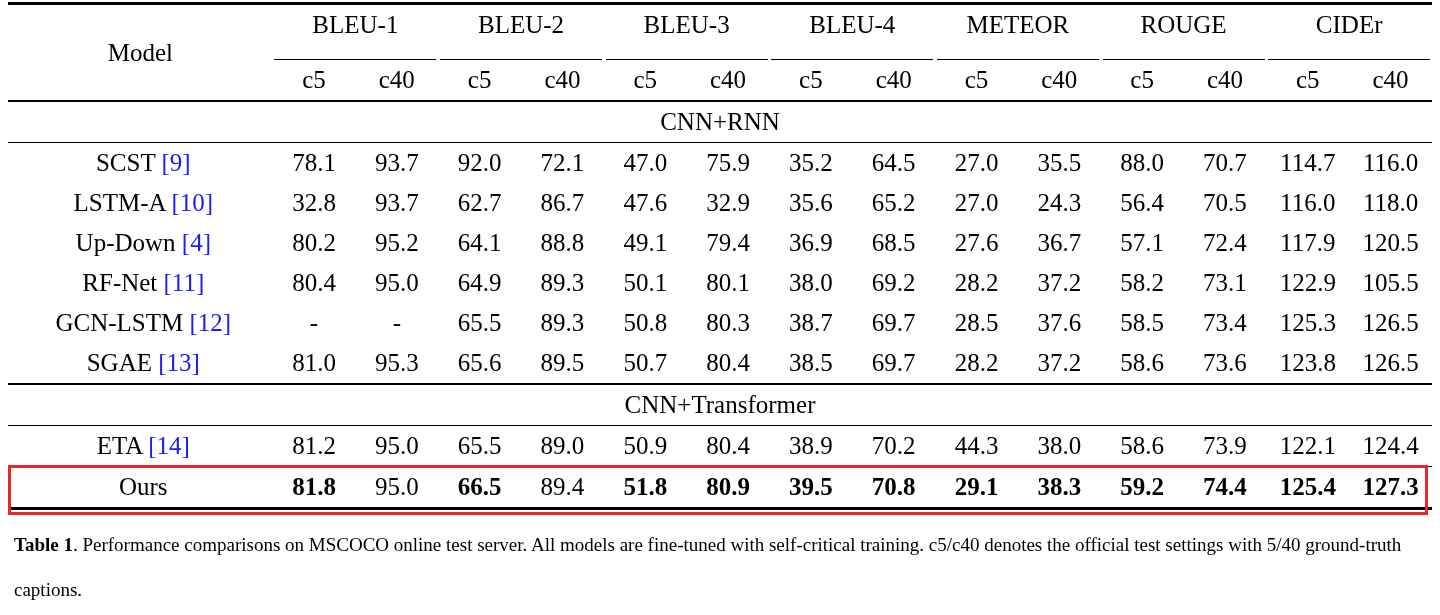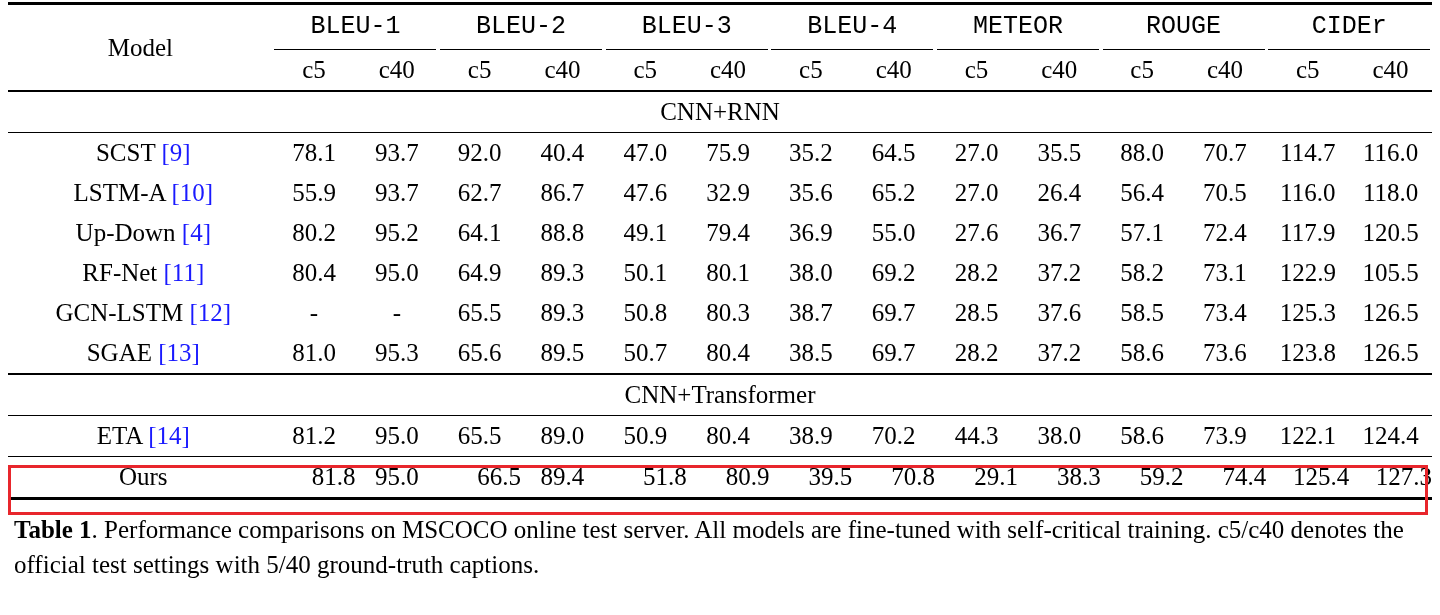--- a/index.html
+++ b/index.html
@@ -42,23 +42,22 @@
   .rule-mid td { border-top: 2px solid #000; }
   .rule-thin td { border-top: 1.5px solid #000; }
   .metric-head td {
     font-size: 26px;
     line-height: 48px;
     padding-bottom: 2px;
   }
   .metric-span {
     display: inline-block;
     border-bottom: 1.5px solid #000;
-    padding: 0 6px 2px 6px;
+    padding: 0 6px 14px 6px;
     min-width: 150px;
-    font-family: Liberation Mono, monospace;
   }
   .sub-head td {
     font-size: 24px;
     line-height: 44px;
   }
   .model-cell {
     text-align: center;
     padding-left: 6px !important;
     font-size: 25px;
   }
@@ -78,35 +77,35 @@
     color: #1a1aff;
   }
   .data-row td {
     font-size: 25px;
     line-height: 37px;
   }
   .ours-row td {
     font-size: 25px;
     line-height: 44px;
   }
-  .ours-row td.bold { font-weight: normal; text-align: right; }
+  .ours-row td.bold { font-weight: bold; }
   .highlight-box {
     position: absolute;
     left: 8px;
     top: 463px;
     width: 1420px;
     height: 50px;
     border: 3px solid #e8262c;
     box-sizing: border-box;
     pointer-events: none;
   }
   .caption {
     margin-top: 12px;
-    font-size: 25px;
-    line-height: 35px;
+    font-size: 19px;
+    line-height: 45px;
     padding-left: 6px;
     padding-right: 6px;
     text-align: left;
   }
   .caption b { font-weight: bold; }
   .watermark {
     position: absolute;
     left: 940px;
     top: 528px;
     font-size: 27px;
@@ -175,61 +174,61 @@
 
       <tr class="rule-mid section-row">
         <td colspan="15">CNN+RNN</td>
       </tr>
 
       <tr class="rule-thin data-row">
         <td class="model-cell"><span>SCST</span> <span class="ref">[9]</span></td>
         <td>78.1</td>
         <td>93.7</td>
         <td>92.0</td>
-        <td>40.4</td>
+        <td>72.1</td>
         <td>47.0</td>
         <td>75.9</td>
         <td>35.2</td>
         <td>64.5</td>
         <td>27.0</td>
         <td>35.5</td>
         <td>88.0</td>
         <td>70.7</td>
         <td>114.7</td>
         <td>116.0</td>
       </tr>
 
       <tr class="data-row">
         <td class="model-cell"><span>LSTM-A</span> <span class="ref">[10]</span></td>
-        <td>55.9</td>
+        <td>32.8</td>
         <td>93.7</td>
         <td>62.7</td>
         <td>86.7</td>
         <td>47.6</td>
         <td>32.9</td>
         <td>35.6</td>
         <td>65.2</td>
         <td>27.0</td>
-        <td>26.4</td>
+        <td>24.3</td>
         <td>56.4</td>
         <td>70.5</td>
         <td>116.0</td>
         <td>118.0</td>
       </tr>
 
       <tr class="data-row">
         <td class="model-cell"><span>Up-Down</span> <span class="ref">[4]</span></td>
         <td>80.2</td>
         <td>95.2</td>
         <td>64.1</td>
         <td>88.8</td>
         <td>49.1</td>
         <td>79.4</td>
         <td>36.9</td>
-        <td>55.0</td>
+        <td>68.5</td>
         <td>27.6</td>
         <td>36.7</td>
         <td>57.1</td>
         <td>72.4</td>
         <td>117.9</td>
         <td>120.5</td>
       </tr>
 
       <tr class="data-row">
         <td class="model-cell"><span>RF-Net</span> <span class="ref">[11]</span></td>

